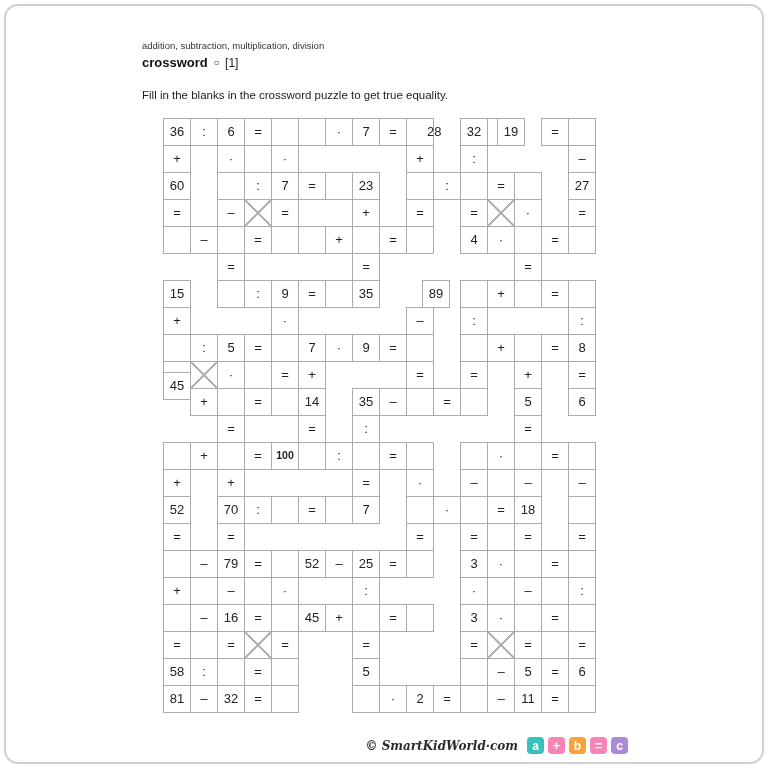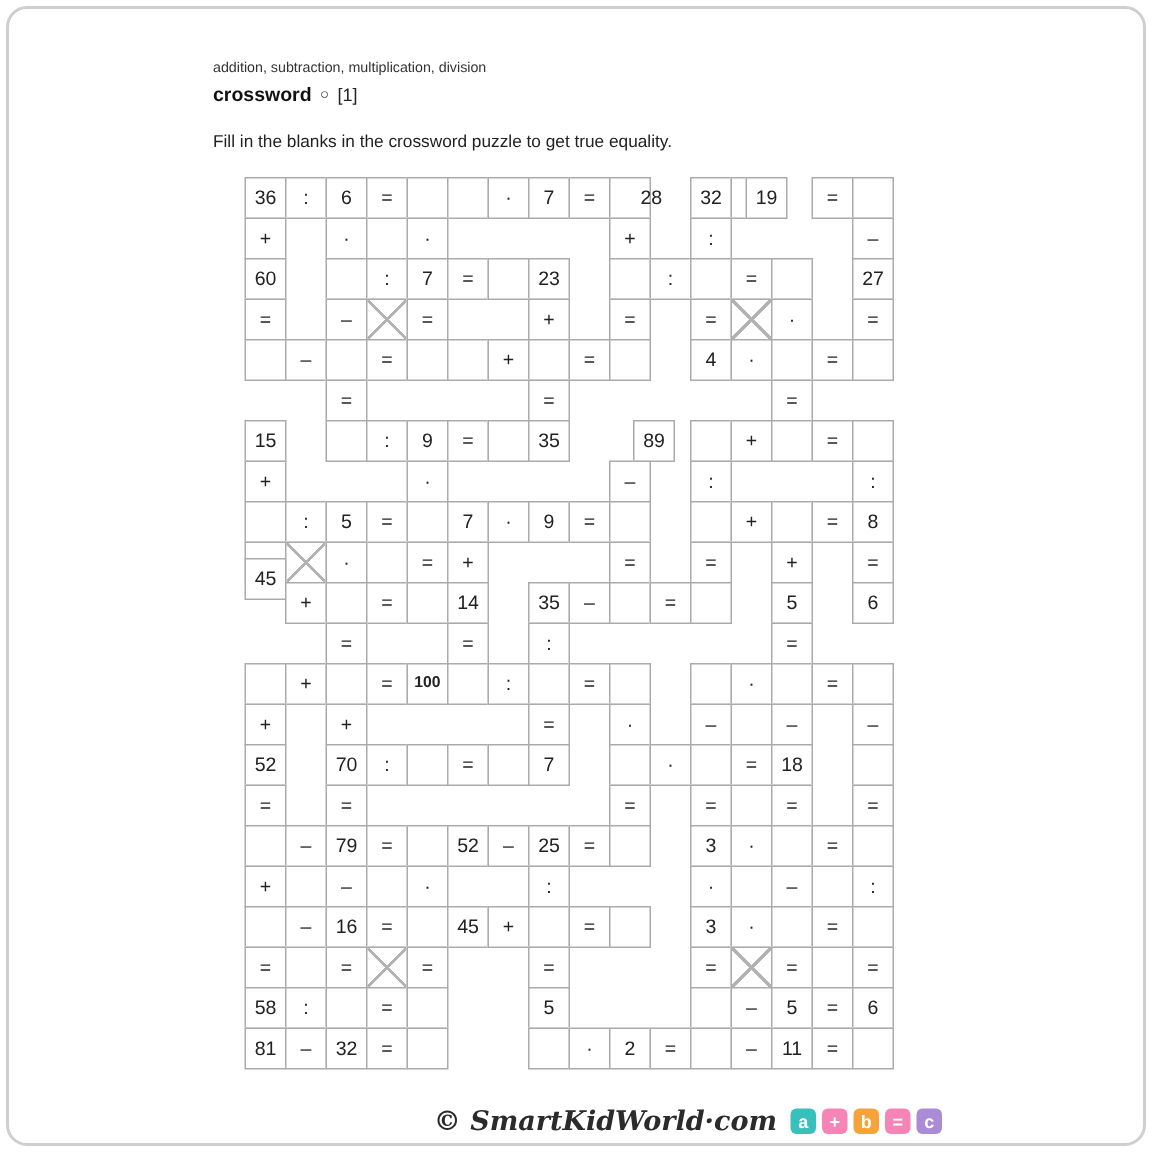--- a/index.html
+++ b/index.html
@@ -24,21 +24,21 @@
   .cell{position:absolute;width:28px;height:28px;box-sizing:border-box;border:1.5px solid #ababab;
         background:#fff;text-align:center;line-height:25px;font-size:13px;color:#222;}
   .cell.small{font-size:10.5px;}
   .cell.blocked{
     background-image:
       linear-gradient(to top right, transparent 47%, #b3b3b3 47%, #b3b3b3 53%, transparent 53%),
       linear-gradient(to bottom right, transparent 47%, #b3b3b3 47%, #b3b3b3 53%, transparent 53%);
   }
 
   .footer{position:absolute;top:737px;right:140px;display:flex;align-items:center;gap:9px;}
-  .credit{font-family:"DejaVu Serif", serif;font-style:italic;font-weight:bold;font-size:18px;color:#2b2b2b;}
+  .credit{font-family:"DejaVu Serif", serif;font-style:italic;font-weight:bold;font-size:12px;color:#2b2b2b;}
   .badges{display:flex;gap:4px;}
   .badge{width:17px;height:17px;border-radius:4px;color:#fff;font-size:12px;font-weight:bold;
          display:flex;align-items:center;justify-content:center;}
 </style>
 </head>
 <body>
 
 <div id="page">
   <div id="frame"></div>
 

